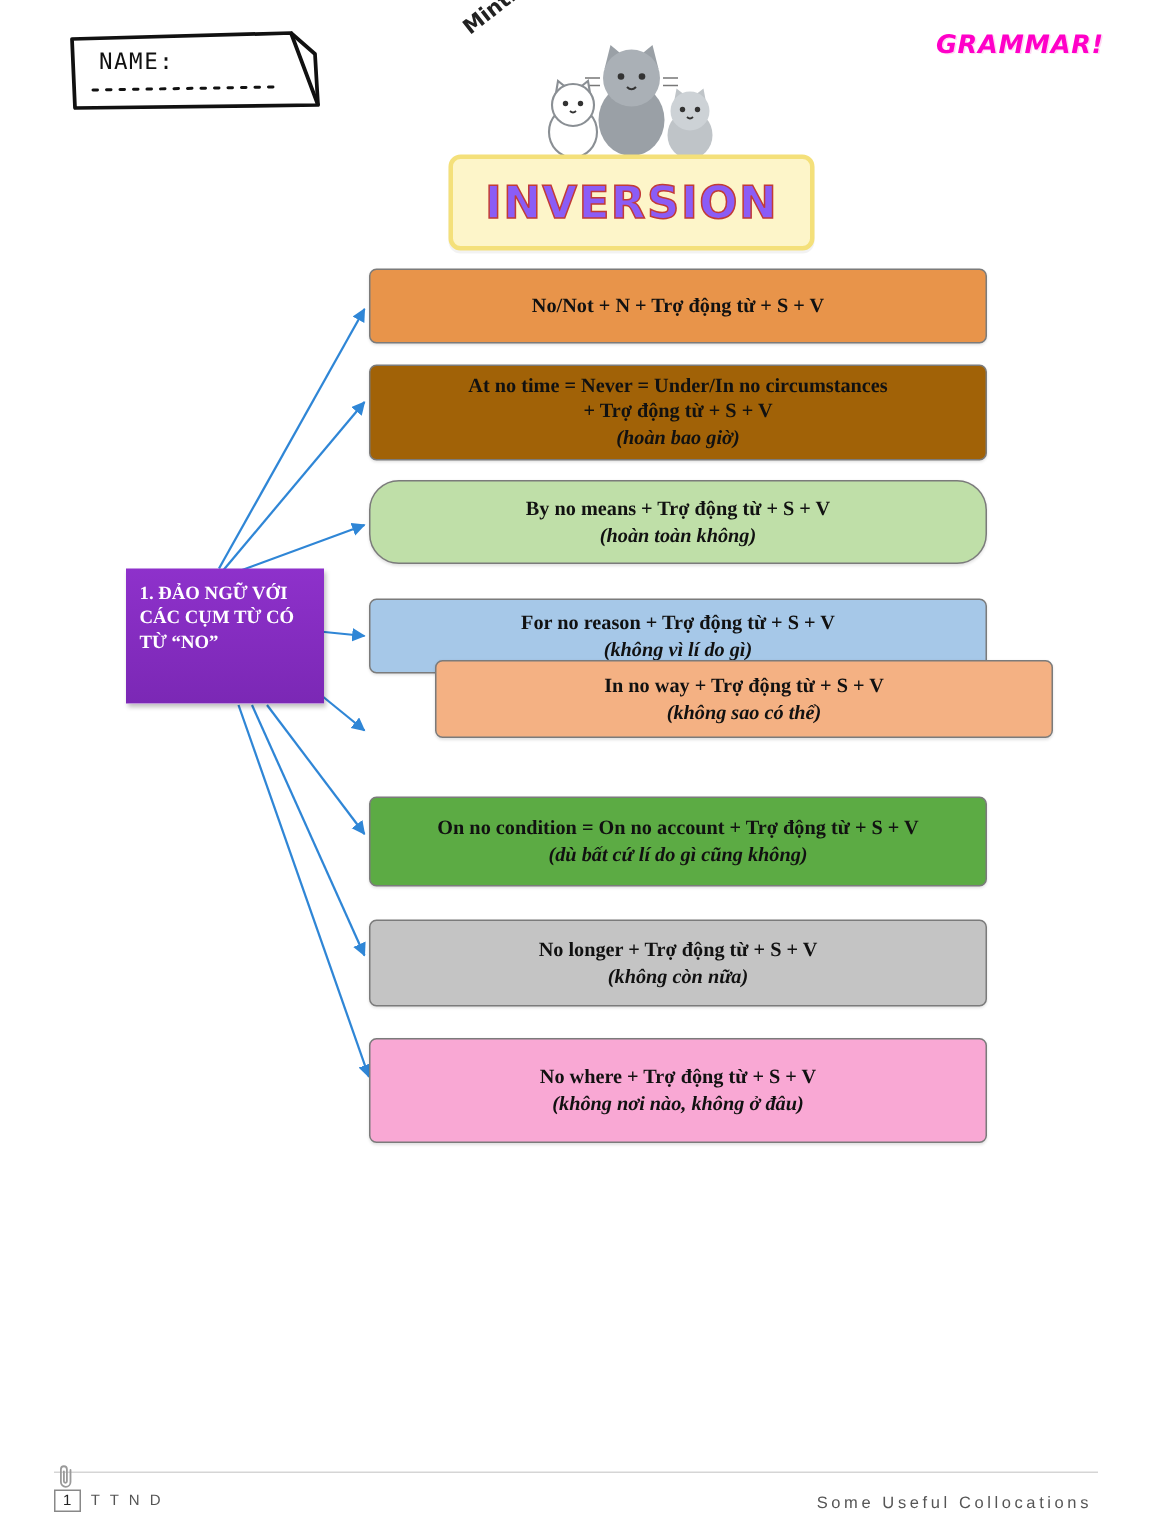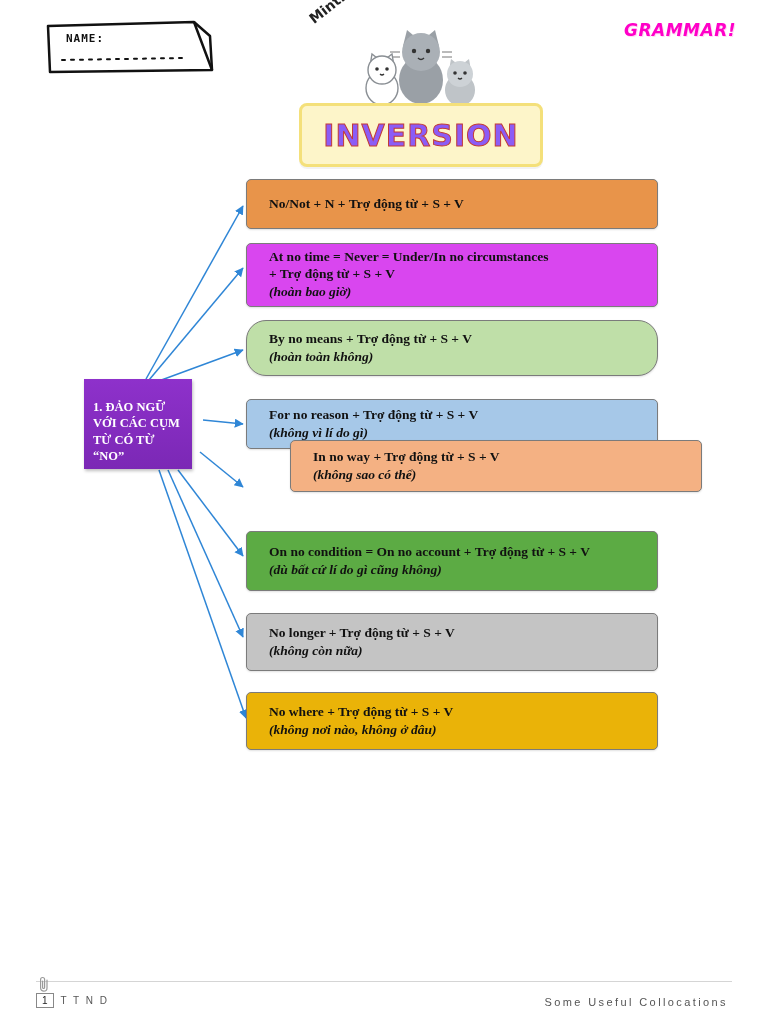--- a/index.html
+++ b/index.html
@@ -26,24 +26,23 @@
     top: 18px;
     width: 172px;
     height: 56px;
   }
   .name-box svg { display:block; }
   .name-label {
     position: absolute;
     left: 22px;
     top: 14px;
     font-family: "DejaVu Sans Mono", monospace;
-    font-size: 11px;
+    font-size: 15px;
     letter-spacing: 1px;
     color: #111;
-    font-weight: bold;
   }
 
   
   .mintmilk {
     position: absolute;
     left: 300px;
     top: 8px;
     width: 210px;
     height: 96px;
   }
@@ -100,47 +99,47 @@
     letter-spacing: 1px;
     color: #8b5cf6;
     -webkit-text-stroke: 1px #c23b37;
   }
 
   
   .source-node {
     position: absolute;
     left: 84px;
     top: 379px;
-    width: 108px;
+    width: 132px;
     height: 90px;
     background: #8b2fc9;
     background: linear-gradient(180deg,#8e31cb 0%, #7b28b5 100%);
     color: #ffffff;
     font-weight: bold;
     font-size: 12.5px;
     line-height: 1.3;
-    padding: 20px 9px;
+    padding: 8px 9px;
     box-sizing: border-box;
     box-shadow: 1px 2px 3px rgba(0,0,0,0.25);
   }
 
   
   .box {
     position: absolute;
     left: 246px;
     width: 412px;
     border: 1px solid #7b7b7b;
     border-radius: 5px;
     box-sizing: border-box;
     display: flex;
     flex-direction: column;
-    align-items: flex-start;
+    align-items: center;
     justify-content: center;
     text-align: center;
-    padding: 4px 22px;
+    padding: 4px 12px;
     font-family: "Liberation Serif", serif;
     font-weight: bold;
     font-size: 13.5px;
     color: #111;
     box-shadow: 0 1px 2px rgba(0,0,0,0.12);
   }
   .box .line1 { line-height: 1.25; }
   .box .line2 { line-height: 1.25; }
   .box .sub {
     font-style: italic;
@@ -275,21 +274,21 @@
       <path d="M159 470 L246 718"></path>
     </g>
   </svg>
 
   <div class="source-node">1. ĐẢO NGỮ VỚI CÁC CỤM TỪ CÓ TỪ “NO”</div>
 
   <div class="box" style="top:179px;height:50px;background:#e8944a;">
     <div class="line1">No/Not + N + Trợ động từ + S + V</div>
   </div>
 
-  <div class="box" style="top:243px;height:64px;background:#d946ef;">
+  <div class="box" style="top:243px;height:64px;background:#a16207;">
     <div class="line1">At no time = Never = Under/In no circumstances</div>
     <div class="line2">+ Trợ động từ + S + V</div>
     <div class="sub">(hoàn bao giờ)</div>
   </div>
 
   <div class="box" style="top:320px;height:56px;background:#bfdfa8;border-radius:20px;">
     <div class="line1">By no means + Trợ động từ + S + V</div>
     <div class="sub">(hoàn toàn không)</div>
   </div>
 
@@ -306,21 +305,21 @@
   <div class="box" style="top:531px;height:60px;background:#5cab44;">
     <div class="line1">On no condition = On no account + Trợ động từ + S + V</div>
     <div class="sub">(dù bất cứ lí do gì cũng không)</div>
   </div>
 
   <div class="box" style="top:613px;height:58px;background:#c4c4c4;">
     <div class="line1">No longer + Trợ động từ + S + V</div>
     <div class="sub">(không còn nữa)</div>
   </div>
 
-  <div class="box" style="top:692px;height:58px;background:#eab308;">
+  <div class="box" style="top:692px;height:70px;background:#f9a8d4;">
     <div class="line1">No where + Trợ động từ + S + V</div>
     <div class="sub">(không nơi nào, không ở đâu)</div>
   </div>
 
   <div class="footer-rule"></div>
   <svg class="footer-clip" viewBox="0 0 16 18">
     <path d="M11 4 v8 a3.2 3.2 0 0 1 -6.4 0 V3.5 a2 2 0 0 1 4 0 V11.5 a1 1 0 0 1 -2 0 V5" fill="none" stroke="#9a9a9a" stroke-width="1.2" stroke-linecap="round"></path>
   </svg>
   <div class="footer-left">
     <span class="page-num">1</span>

